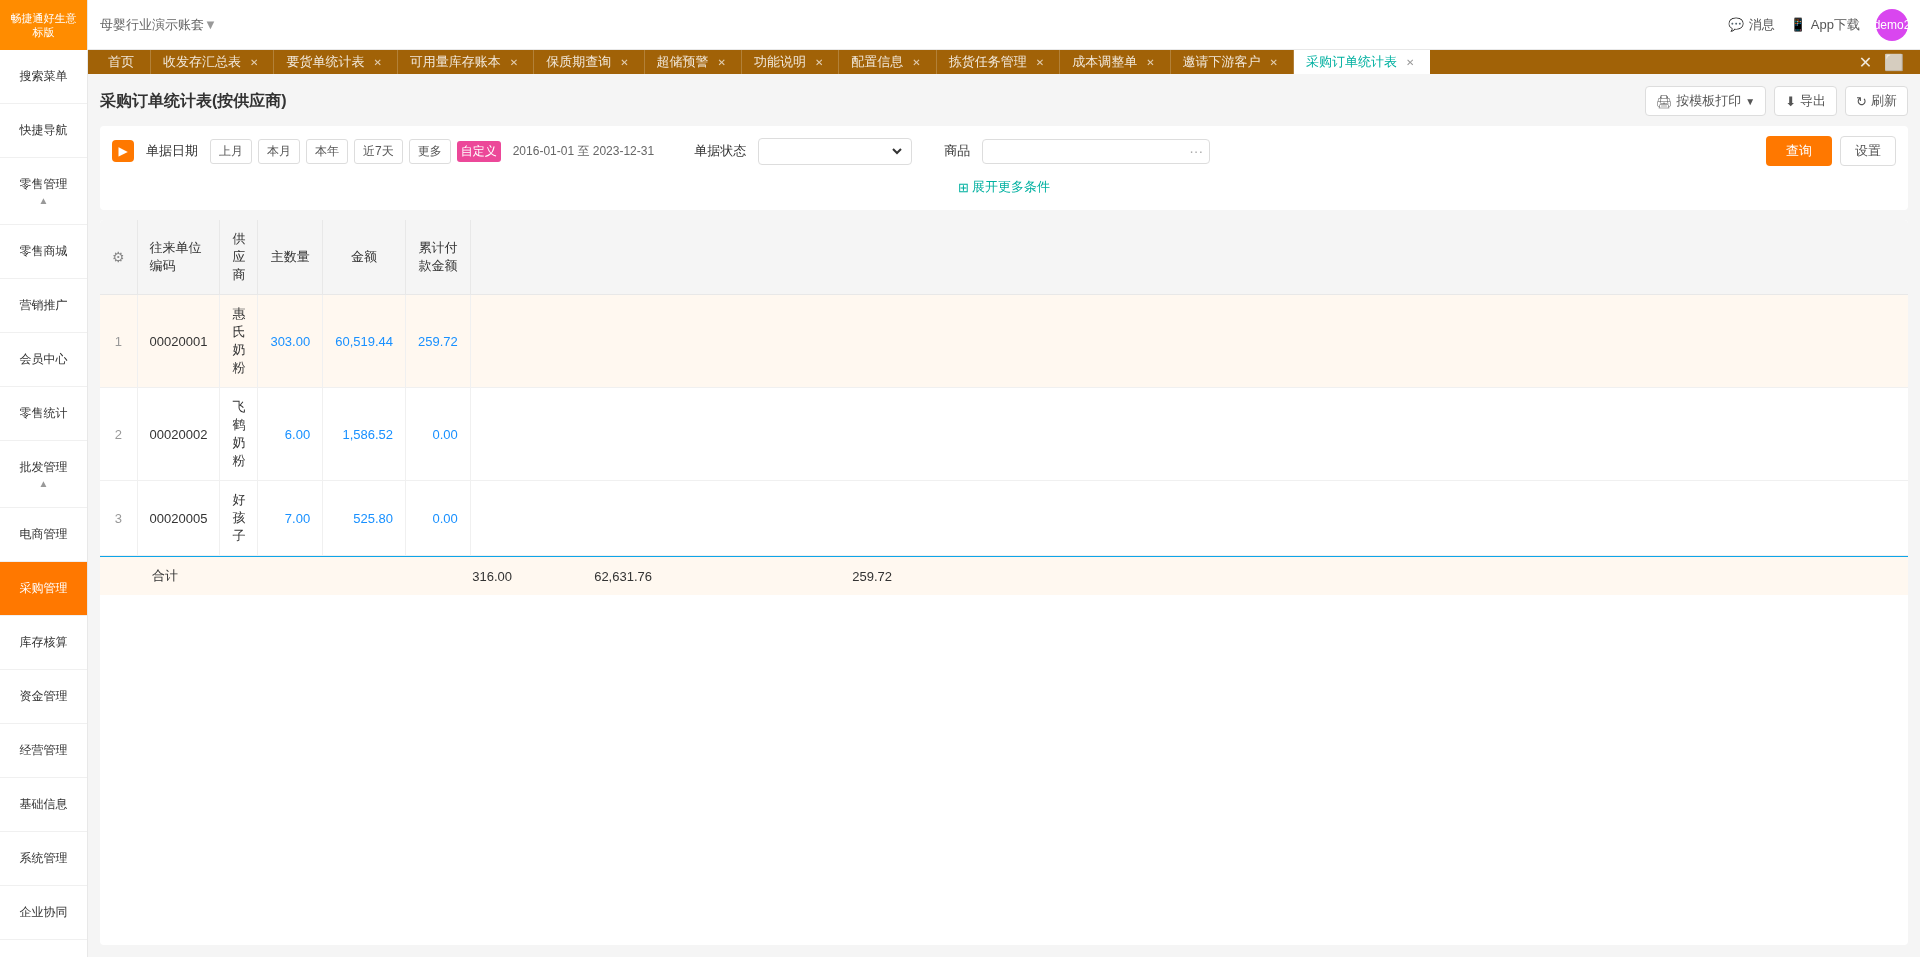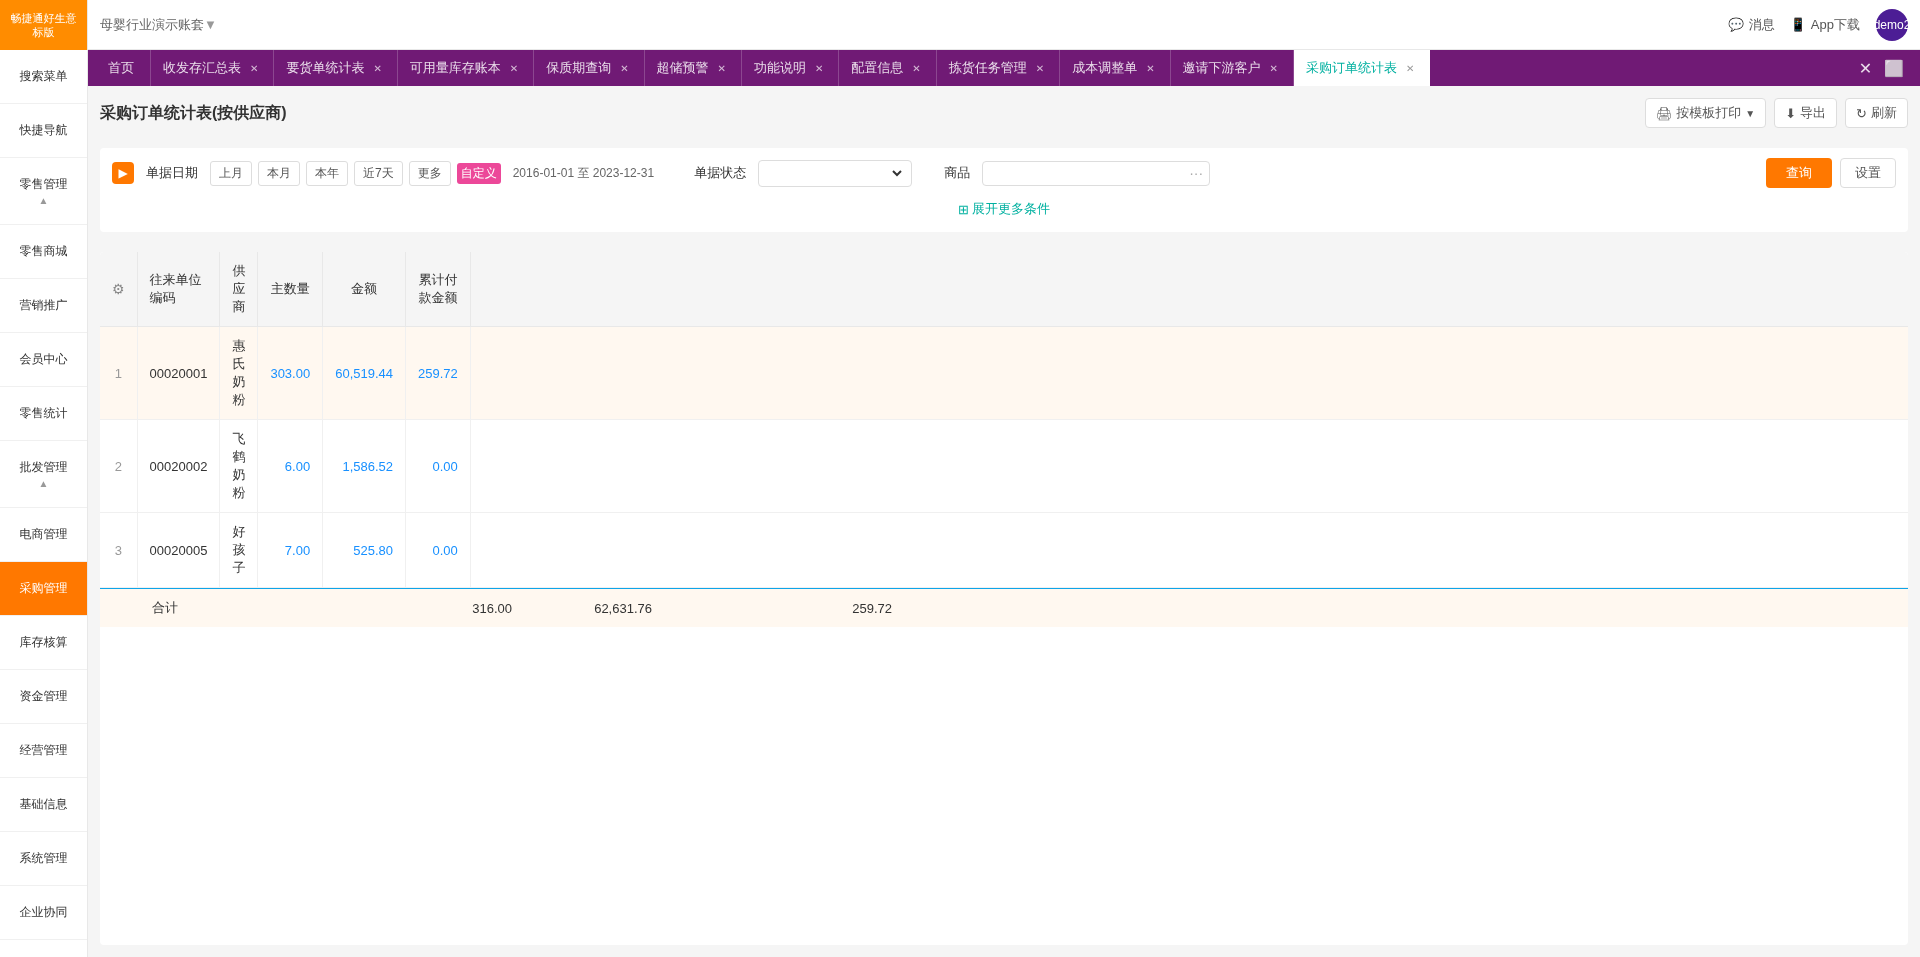--- a/index.html
+++ b/index.html
@@ -85,35 +85,35 @@
       display: flex;
       align-items: center;
       gap: 4px;
       cursor: pointer;
       color: #555;
     }
     .avatar {
       width: 32px;
       height: 32px;
       border-radius: 50%;
-      background: #4c1d95;
+      background: #d946ef;
       display: flex;
       align-items: center;
       justify-content: center;
       color: #fff;
       font-size: 12px;
       cursor: pointer;
     }
 
     
     .nav-tabs {
-      background: #701a75;
-      display: flex;
-      align-items: center;
-      height: 36px;
+      background: #a16207;
+      display: flex;
+      align-items: center;
+      height: 24px;
       flex-shrink: 0;
       overflow-x: auto;
       padding: 0 4px;
     }
     .nav-tabs::-webkit-scrollbar { height: 3px; }
     .nav-tab {
       display: flex;
       align-items: center;
       padding: 0 12px;
       height: 36px;
@@ -151,21 +151,21 @@
     }
 
     
     .page-content {
       flex: 1;
       background: #f5f5f5;
       overflow-y: auto;
       padding: 12px;
       display: flex;
       flex-direction: column;
-      gap: 20px;
+      gap: 10px;
     }
 
     
     .page-header {
       display: flex;
       align-items: center;
       justify-content: space-between;
     }
     .page-title {
       font-size: 16px;

